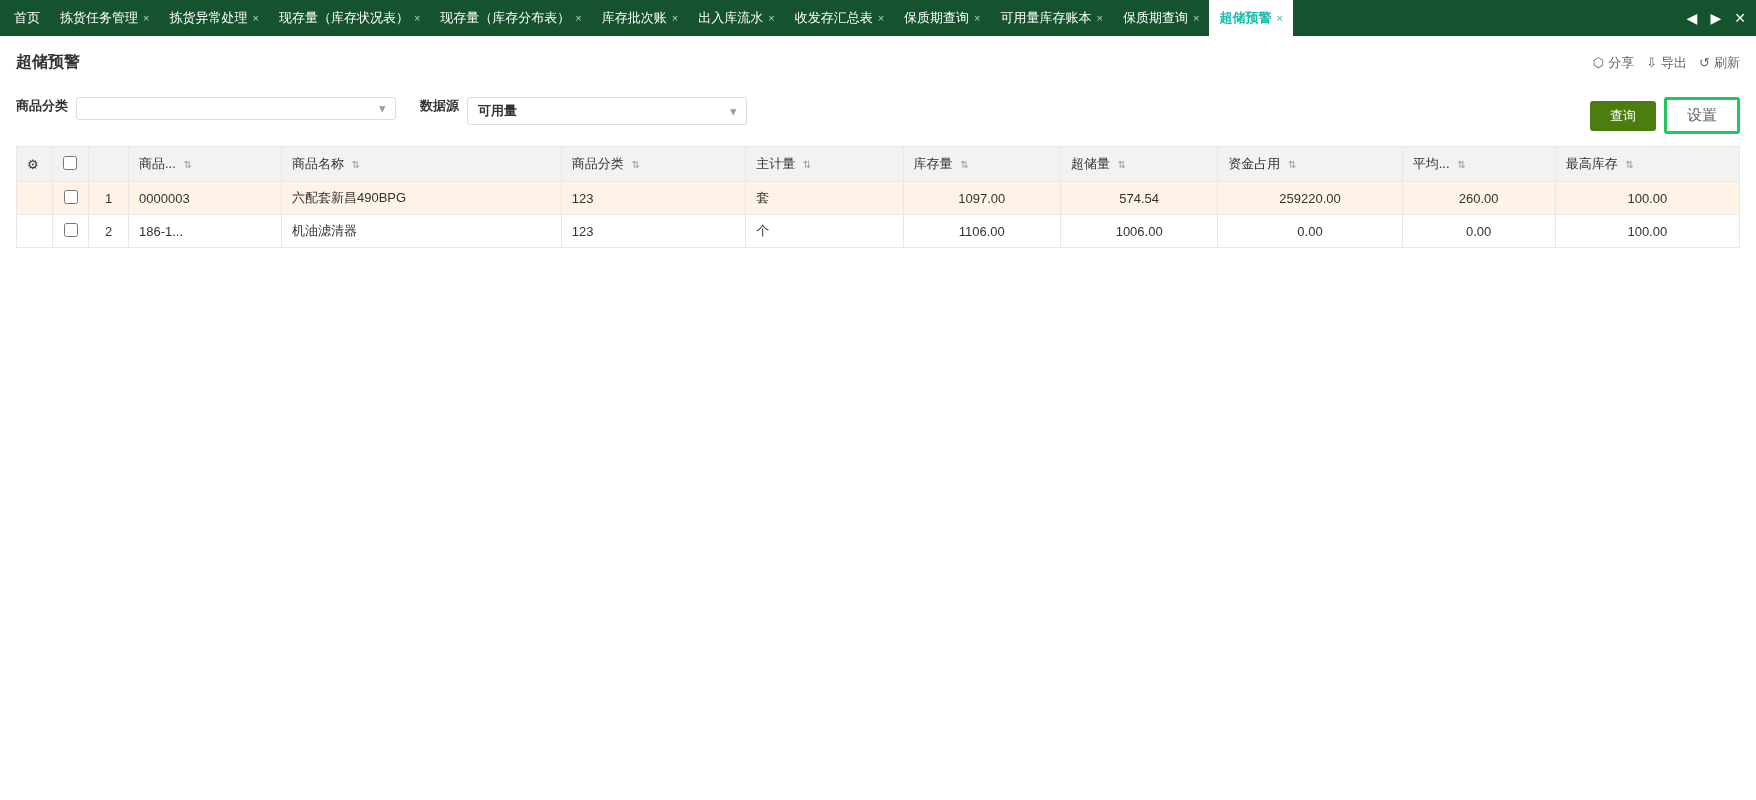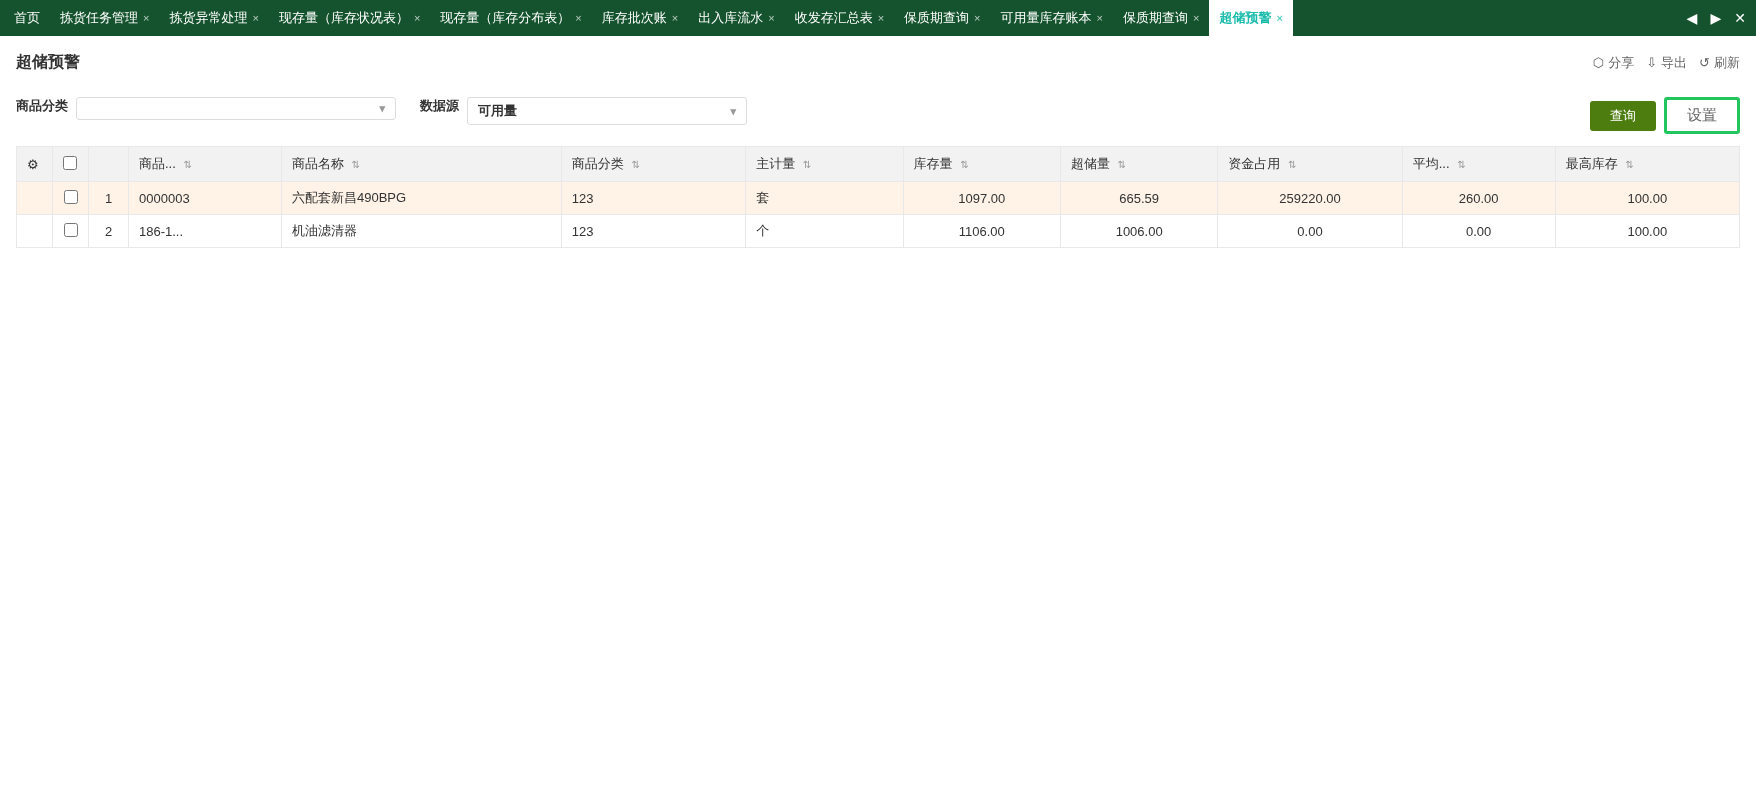--- a/index.html
+++ b/index.html
@@ -341,21 +341,21 @@
         <td class="gear-cell"></td>
         <td class="td-checkbox">
           <input type="checkbox" style="">
         </td>
         <td class="td-index center">1</td>
         <td>0000003</td>
         <td>六配套新昌490BPG</td>
         <td>123</td>
         <td>套</td>
         <td class="number">1097.00</td>
-        <td class="number">665.59</td>
+        <td class="number">574.54</td>
         <td class="number">259220.00</td>
         <td class="number">260.00</td>
         <td class="number">100.00</td>
       </tr>
 
       <tr>
         <td class="gear-cell"></td>
         <td class="td-checkbox">
           <input type="checkbox" style="">
         </td>

